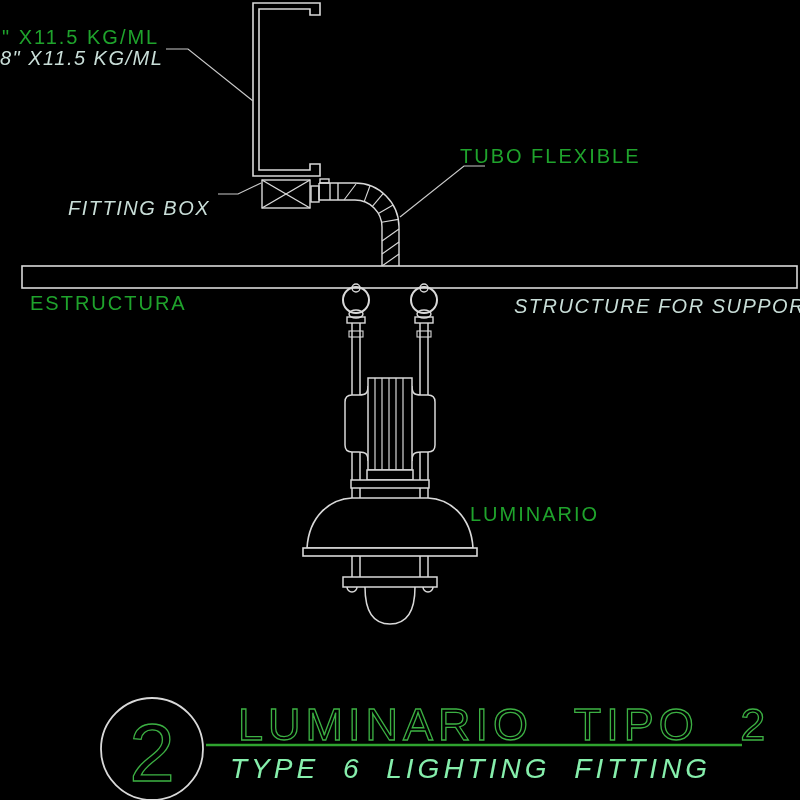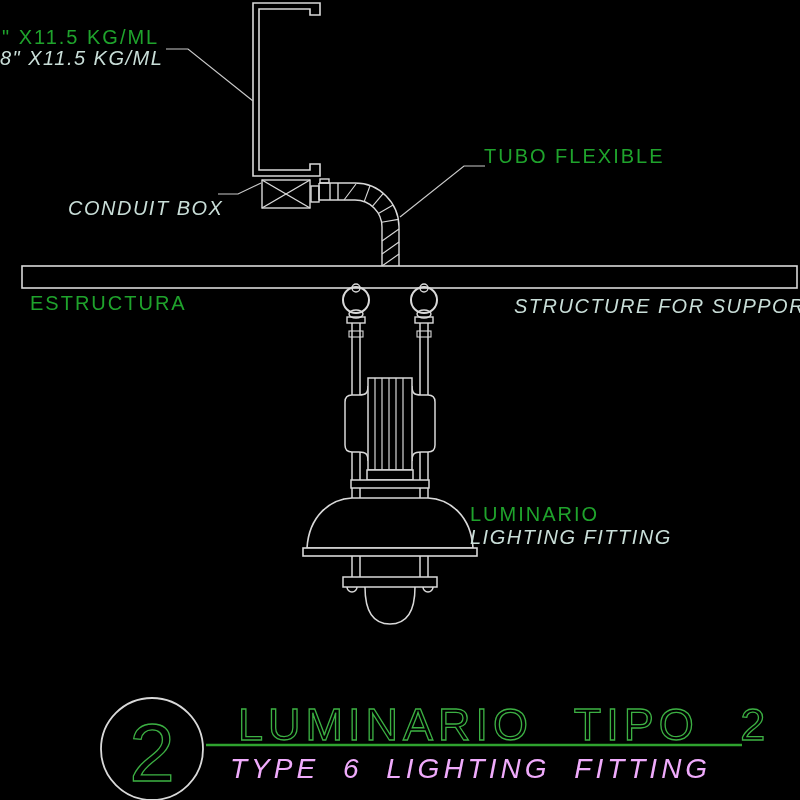--- a/index.html
+++ b/index.html
@@ -18,21 +18,21 @@
   .detail-number{
     position:absolute;left:118px;top:706px;width:68px;text-align:center;
     font-size:82px;font-weight:400;
   }
   .title-es{
     position:absolute;left:238px;top:699px;font-size:45px;
     letter-spacing:5px;word-spacing:24px;
   }
   .title-en{
     position:absolute;left:230px;top:753px;font-size:28px;font-style:italic;
-    color:#f0abfc;letter-spacing:4px;word-spacing:12px;
+    color:#86efac;letter-spacing:4px;word-spacing:12px;
   }
 </style>
 </head>
 <body>
 
 <div class="canvas">
 
   <svg width="800" height="800" viewBox="0 0 800 800">
 
     <g stroke="#d9d9d9" stroke-width="1.6" fill="none">
@@ -134,27 +134,26 @@
 
     <g>
       <circle cx="152" cy="749" r="51" stroke="#d9d9d9" stroke-width="1.8" fill="none"></circle>
       <line x1="206" y1="745" x2="742" y2="745" stroke="#2fa32f" stroke-width="2.6"></line>
     </g>
   </svg>
 
   <div class="lbl green" style="left:2px;top:27px;">" X11.5 KG/ML</div>
   <div class="lbl ital" style="left:0px;top:48px;">8" X11.5 KG/ML</div>
 
-  <div class="lbl ital" style="left:68px;top:198px;">CONDUIT BOX</div>
+  <div class="lbl ital" style="left:68px;top:198px;">FITTING BOX</div>
 
-  <div class="lbl green" style="left:484px;top:146px;">TUBO FLEXIBLE</div>
+  <div class="lbl green" style="left:460px;top:146px;">TUBO FLEXIBLE</div>
 
   <div class="lbl green" style="left:30px;top:293px;">ESTRUCTURA</div>
   <div class="lbl ital" style="left:514px;top:296px;">STRUCTURE FOR SUPPORT</div>
 
   <div class="lbl green" style="left:470px;top:504px;">LUMINARIO</div>
-  <div class="lbl ital" style="left:470px;top:527px;">LIGHTING FITTING</div>
 
   <div class="detail-number hollow">2</div>
   <div class="title-es hollow">LUMINARIO TIPO 2</div>
   <div class="title-en">TYPE 6 LIGHTING FITTING</div>
 
 </div>
 
 </body></html>

